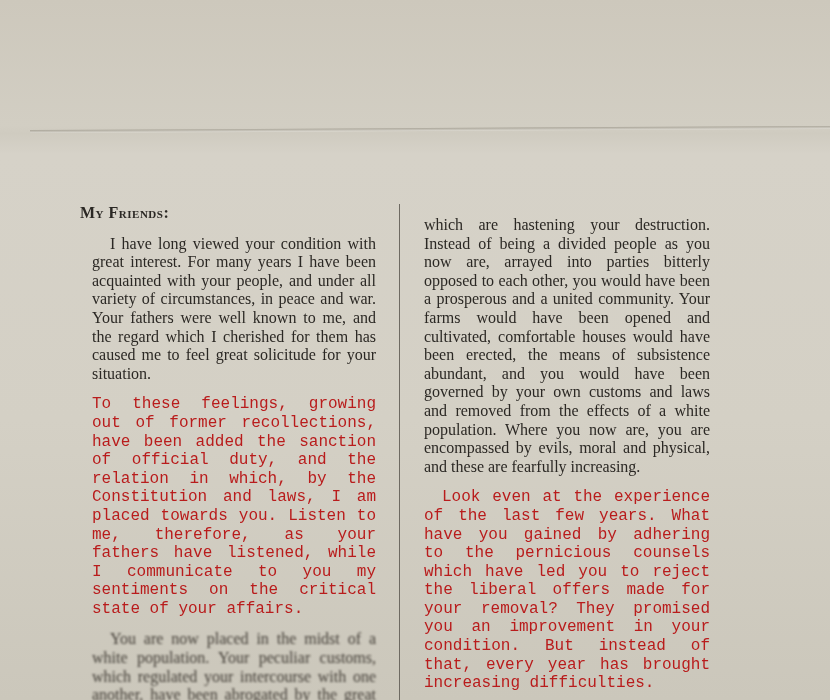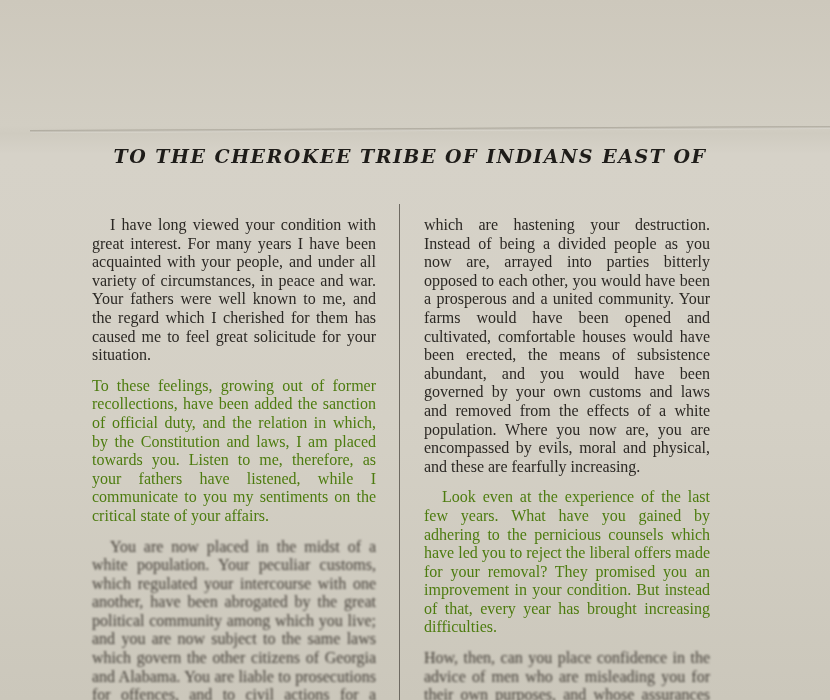--- a/index.html
+++ b/index.html
@@ -28,33 +28,33 @@
   }
   .col.left { left: 80px; }
   .col.right { left: 412px; width: 310px; }
   .rule {
     position: absolute; left: 399px; top: 204px; width: 1px; height: 496px;
     background: #6e6a62;
   }
   .salutation { font-variant: small-caps; font-weight: bold; letter-spacing: 0.5px; }
   .para { text-indent: 18px; margin: 12px; }
   .para.cont { text-indent: 0; }
-  .blurred { filter: blur(0.6px); color: #4d7c0f; }
+  .blurred { filter: blur(0.6px); color: #b91c1c; font-family: Liberation Mono, monospace; }
   .blurred2 { filter: blur(1.1px); color: #433e37; }
 </style>
 </head>
 <body>
 
 <div class="fold"></div>
 
 <div class="heading">
-  <div>To the Cherokee Tribe of Indians East of</div>
 </div>
 
 <div class="col left">
+  <div class="salutation">My Friends:</div>
   <p class="para">I have long viewed your condition with great interest. For many years I have been acquainted with your people, and under all variety of circumstances, in peace and war. Your fathers were well known to me, and the regard which I cherished for them has caused me to feel great solicitude for your situation.</p>
   <p class="para cont blurred">To these feelings, growing out of former recollections, have been added the sanction of official duty, and the relation in which, by the Constitution and laws, I am placed towards you. Listen to me, therefore, as your fathers have listened, while I communicate to you my sentiments on the critical state of your affairs.</p>
   <p class="para blurred2">You are now placed in the midst of a white population. Your peculiar customs, which regulated your intercourse with one another, have been abrogated by the great political community among which you live; and you are now subject to the same laws which govern the other citizens of Georgia and Alabama. You are liable to prosecutions for offences, and to civil actions for a breach of any</p>
 </div>
 
 <div class="rule"></div>
 
 <div class="col right">
   <p class="para cont">which are hastening your destruction. Instead of being a divided people as you now are, arrayed into parties bitterly opposed to each other, you would have been a prosperous and a united community. Your farms would have been opened and cultivated, comfortable houses would have been erected, the means of subsistence abundant, and you would have been governed by your own customs and laws and removed from the effects of a white population. Where you now are, you are encompassed by evils, moral and physical, and these are fearfully increasing.</p>
   <p class="para blurred">Look even at the experience of the last few years. What have you gained by adhering to the pernicious counsels which have led you to reject the liberal offers made for your removal? They promised you an improvement in your condition. But instead of that, every year has brought increasing difficulties.</p>

